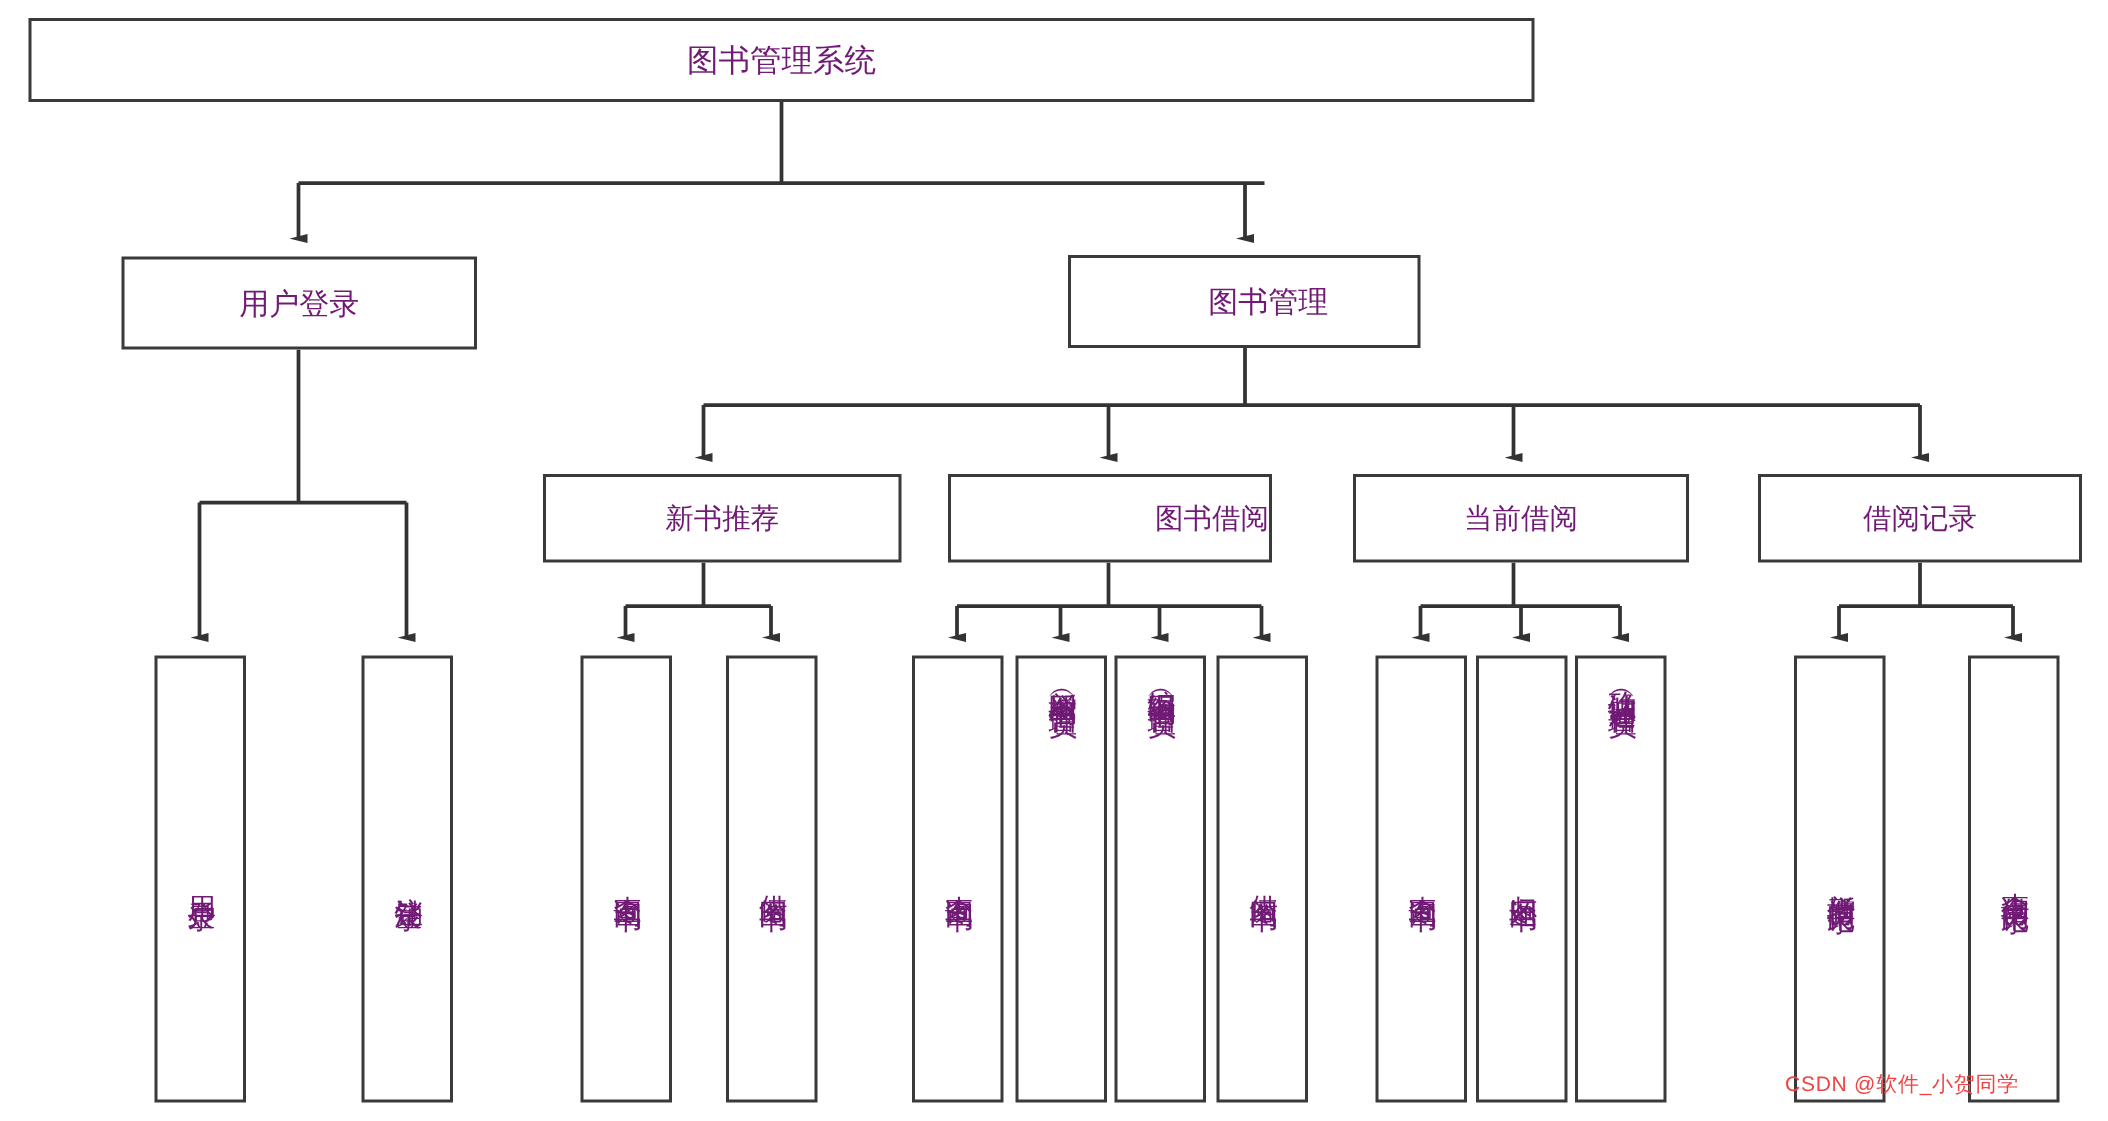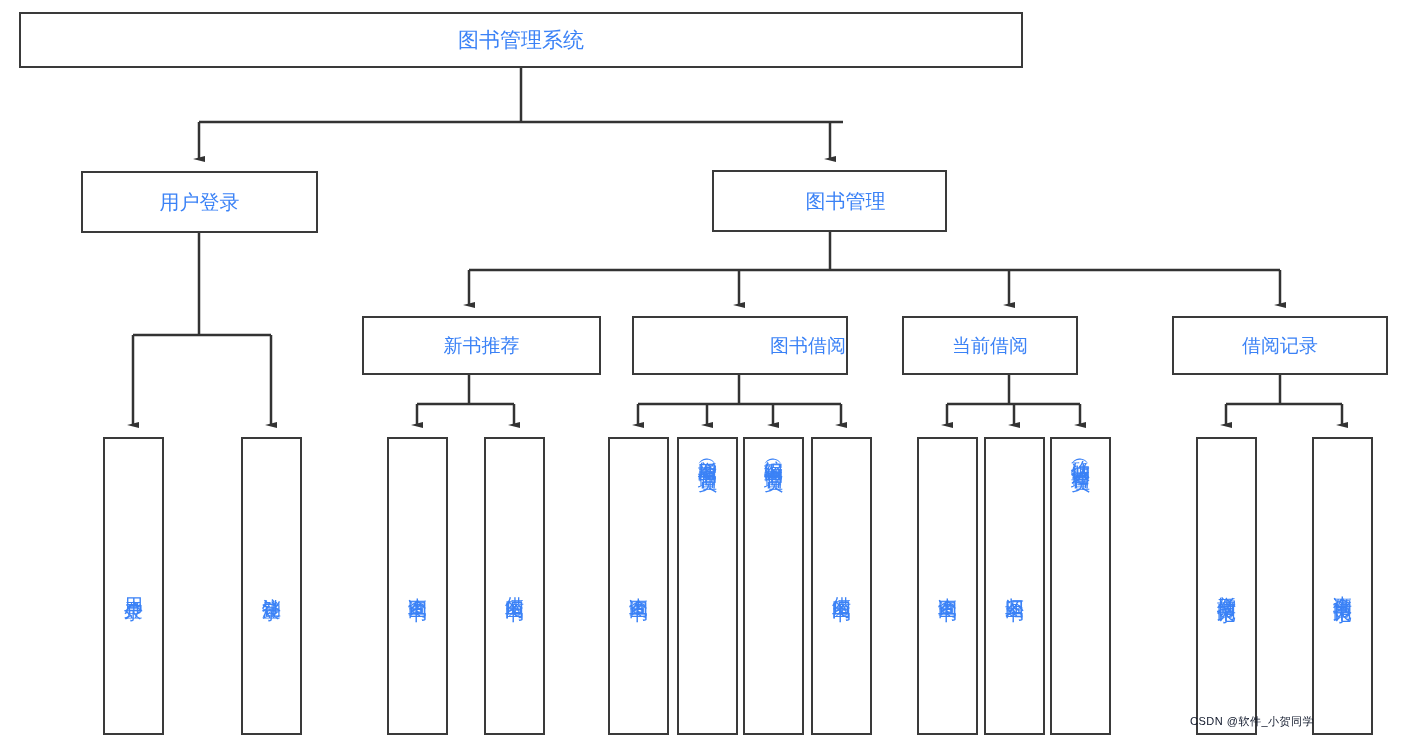--- a/index.html
+++ b/index.html
@@ -24,21 +24,21 @@
     pointer-events: none;
   }
   .node {
     position: absolute;
     box-sizing: border-box;
     background: #ffffff;
     border: 2.5px solid #3a3a3a;
     display: flex;
     align-items: center;
     justify-content: center;
-    color: #3b82f6;
+    color: #701a75;
     text-align: center;
   }
   .node.root {
     font-size: 21px;
   }
   .node.lvl1 {
     font-size: 20px;
   }
   .node.lvl2 {
     font-size: 19px;
@@ -54,22 +54,22 @@
   }
   .vlabel {
     writing-mode: vertical-rl;
     text-orientation: upright;
     letter-spacing: 2px;
     line-height: 1.05;
     white-space: nowrap;
   }
   .watermark {
     position: absolute;
-    color: #0f172a;
-    font-size: 11px;
+    color: #ef4444;
+    font-size: 14px;
     letter-spacing: 0.5px;
     white-space: nowrap;
   }
 </style>
 </head>
 <body>
 
 <div id="canvas">
 
   <svg class="connectors" viewBox="0 0 1405 747" xmlns="http://www.w3.org/2000/svg">
@@ -132,21 +132,21 @@
   <div class="node lvl1" style="left:712px; top:170px; width:235px; height:62px;padding-left:32px;">
     <span>图书管理</span>
   </div>
 
   <div class="node lvl2" style="left:362px; top:316px; width:239px; height:59px;">
     <span>新书推荐</span>
   </div>
   <div class="node lvl2" style="left:632px; top:316px; width:216px; height:59px;justify-content:flex-end;">
     <span>图书借阅</span>
   </div>
-  <div class="node lvl2" style="left:902px; top:316px; width:176px; height:59px;">
+  <div class="node lvl2" style="left:902px; top:316px; width:224px; height:59px;">
     <span>当前借阅</span>
   </div>
   <div class="node lvl2" style="left:1172px; top:316px; width:216px; height:59px;">
     <span>借阅记录</span>
   </div>
 
   <div class="node leaf center-v" style="left:103px; top:437px; width:61px; height:298px;">
     <span class="vlabel">用户登录</span>
   </div>
   <div class="node leaf center-v" style="left:241px; top:437px; width:61px; height:298px;">

